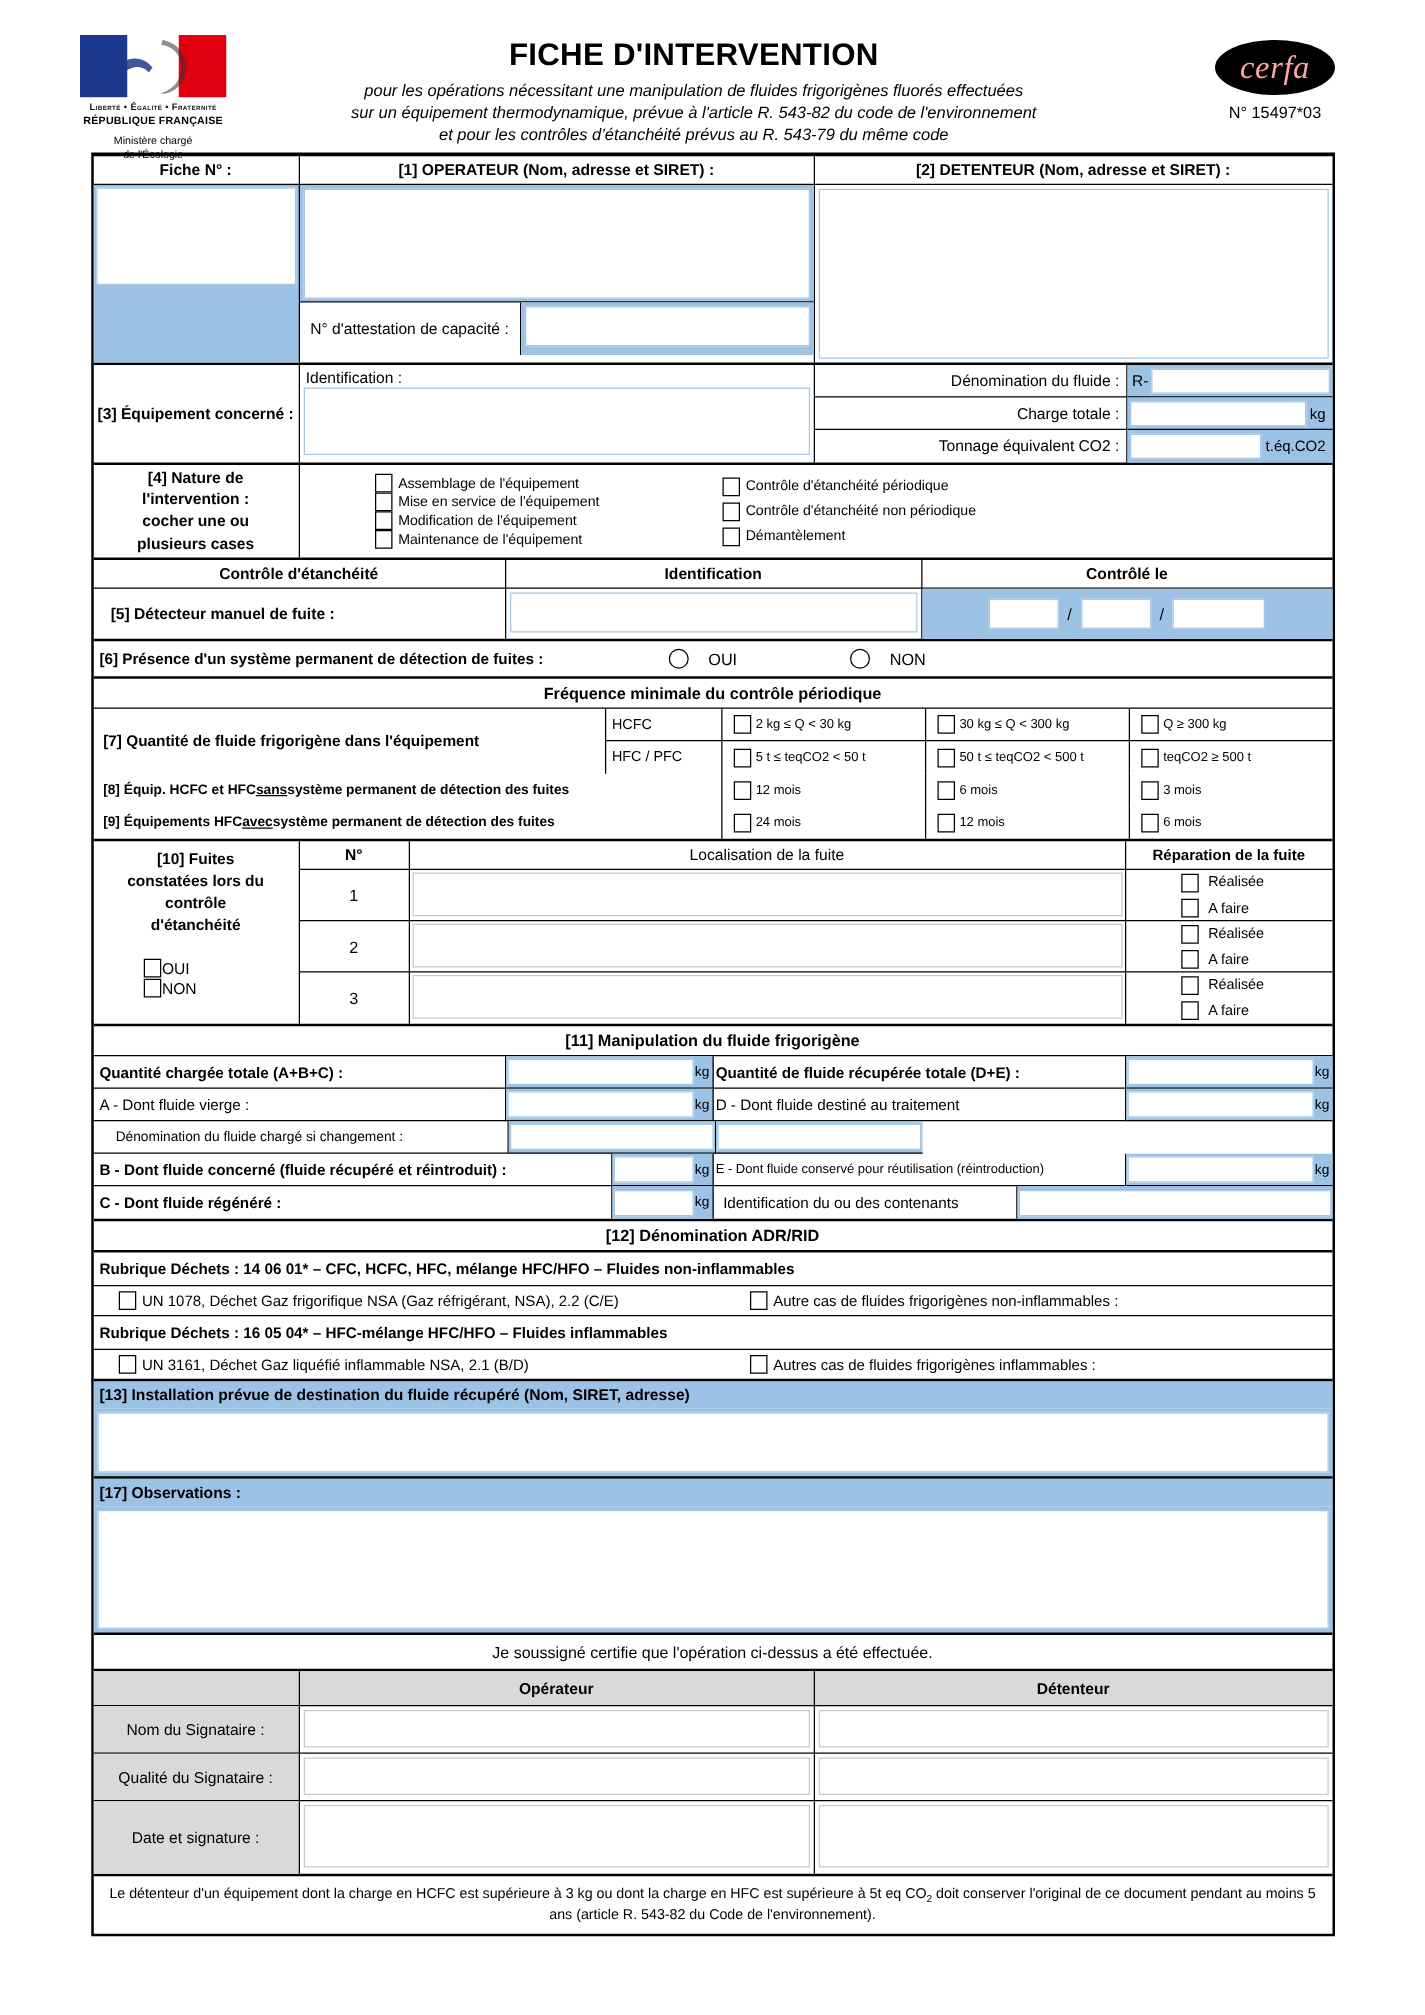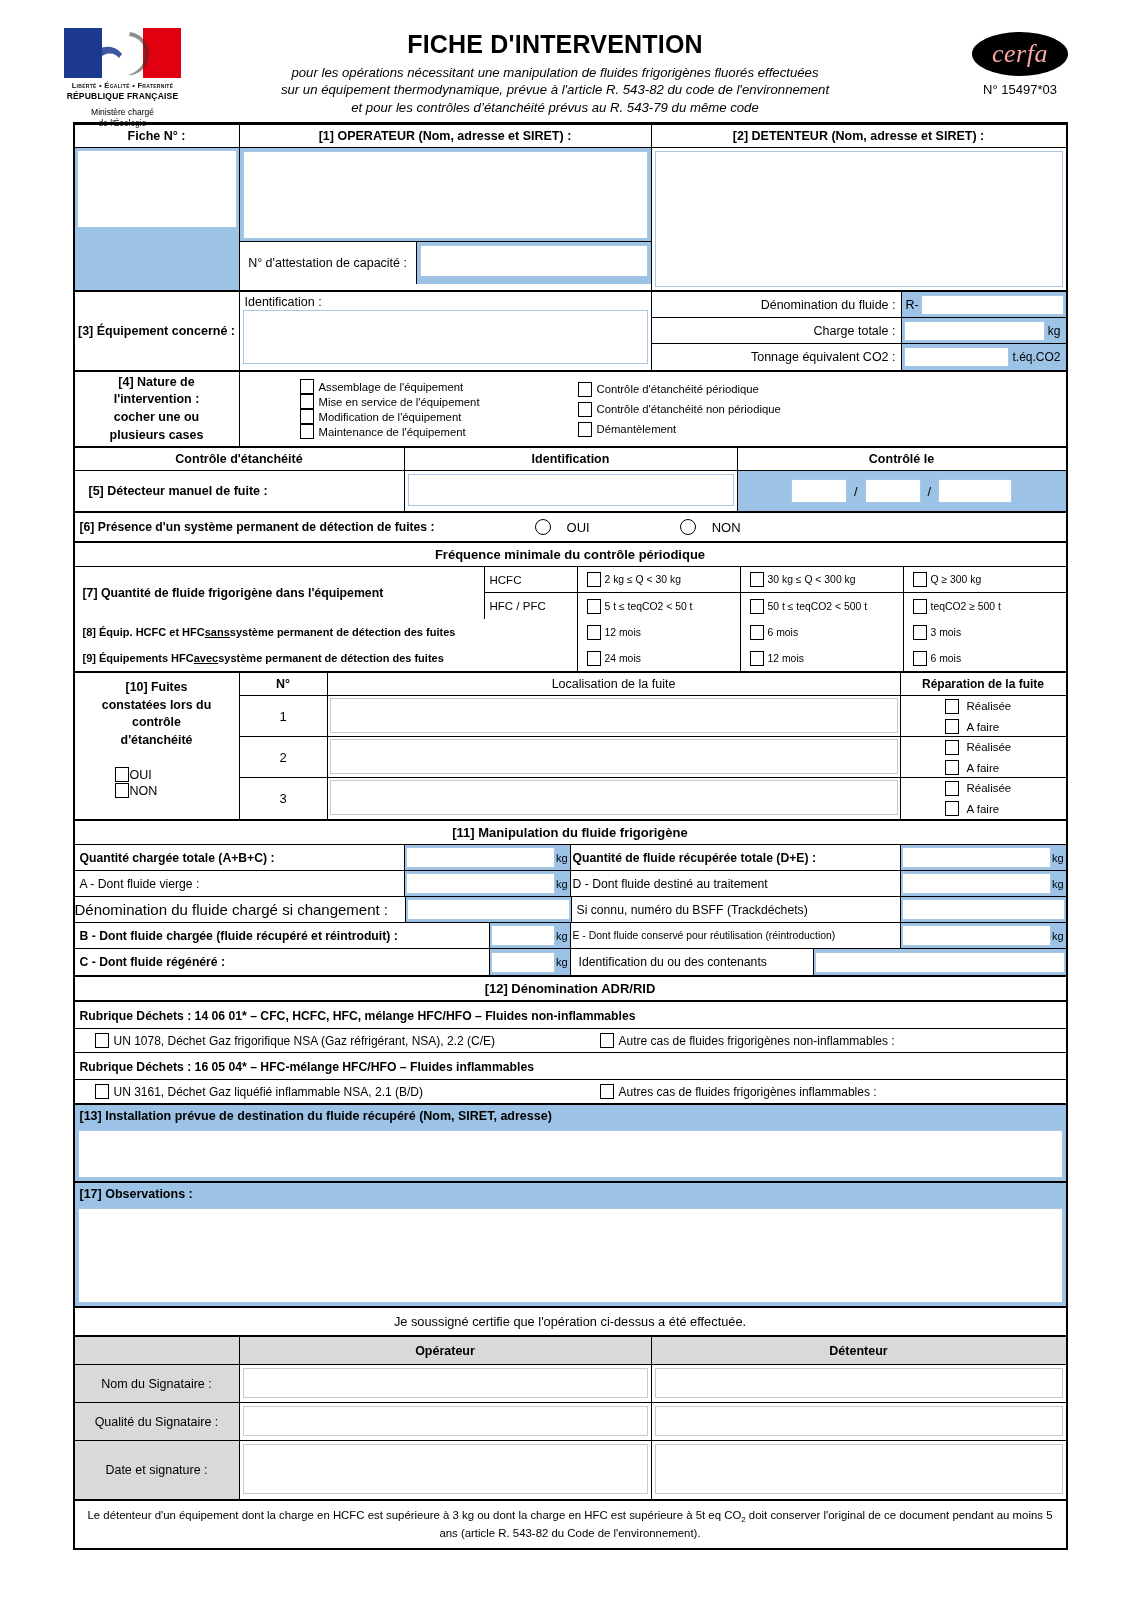--- a/index.html
+++ b/index.html
@@ -531,32 +531,31 @@
         <span style="font-size:11px;padding:0 1px">kg</span>
       </div>
     <div class="cell vctr" style="width:330px;height:26px;font-size:12.2px;padding-left:2px">D - Dont fluide destiné au traitement</div>
     <div class="cell blue vctr" style="width:165px;height:26px;padding:0 1px;border-right:none">
         <div class="inp" style="flex:1;height:21px"></div>
         <span style="font-size:11px;padding:0 1px">kg</span>
       </div>
   </div>
 
   <div class="row">
-    <div class="cell vctr" style="width:332px;height:26px;font-size:15px;padding-left:0">Dénomination du fluide chargé si changement :</div>
+    <div class="cell vctr" style="width:332px;height:26px;font-size:11px;padding-left:18px">Dénomination du fluide chargé si changement :</div>
     <div class="cell blue vctr" style="width:166px;height:26px;padding:0 1px">
         <div class="inp" style="flex:1;height:21px"></div>
       </div>
-    <div class="cell vctr" style="width:330px;height:26px;font-size:12.2px;padding-left:5px">Si connu, numéro du BSFF (Trackdéchets)</div>
     <div class="cell blue vctr" style="width:165px;height:26px;padding:0 1px;border-right:none">
         <div class="inp" style="flex:1;height:21px"></div>
       </div>
   </div>
 
   <div class="row">
-    <div class="cell vctr bold" style="width:415px;height:26px;font-size:12.2px;padding-left:5px">B - Dont fluide chargée (fluide récupéré et réintroduit) :</div>
+    <div class="cell vctr bold" style="width:415px;height:26px;font-size:12.2px;padding-left:5px">B - Dont fluide concerné (fluide récupéré et réintroduit) :</div>
     <div class="cell blue vctr" style="width:81px;height:26px;padding:0 1px">
         <div class="inp" style="flex:1;height:21px"></div>
         <span style="font-size:11px;padding:0 1px">kg</span>
       </div>
     <div class="cell vctr" style="width:330px;height:26px;font-size:10.4px;padding-left:2px">E - Dont fluide conservé pour réutilisation (réintroduction)</div>
     <div class="cell blue vctr" style="width:165px;height:26px;padding:0 1px;border-right:none">
         <div class="inp" style="flex:1;height:21px"></div>
         <span style="font-size:11px;padding:0 1px">kg</span>
       </div>
   </div>

